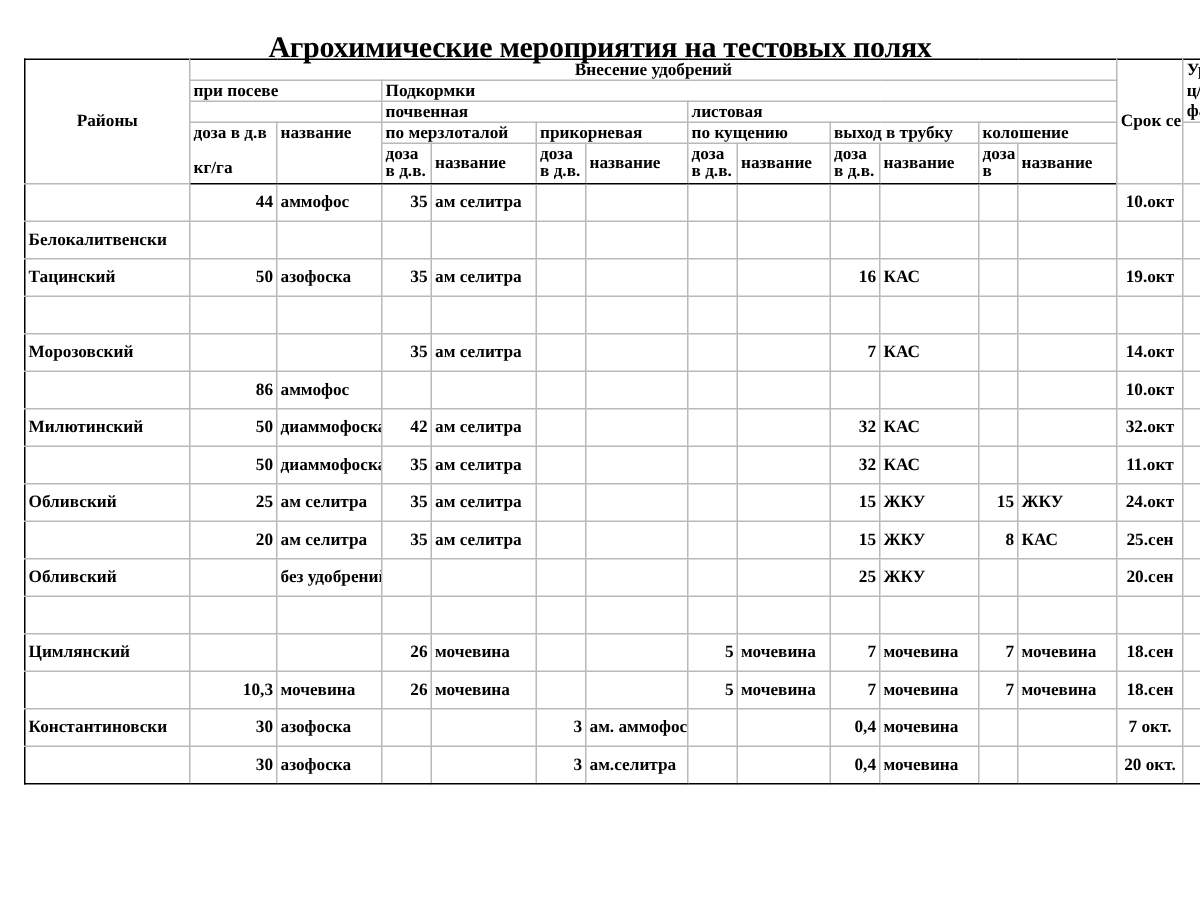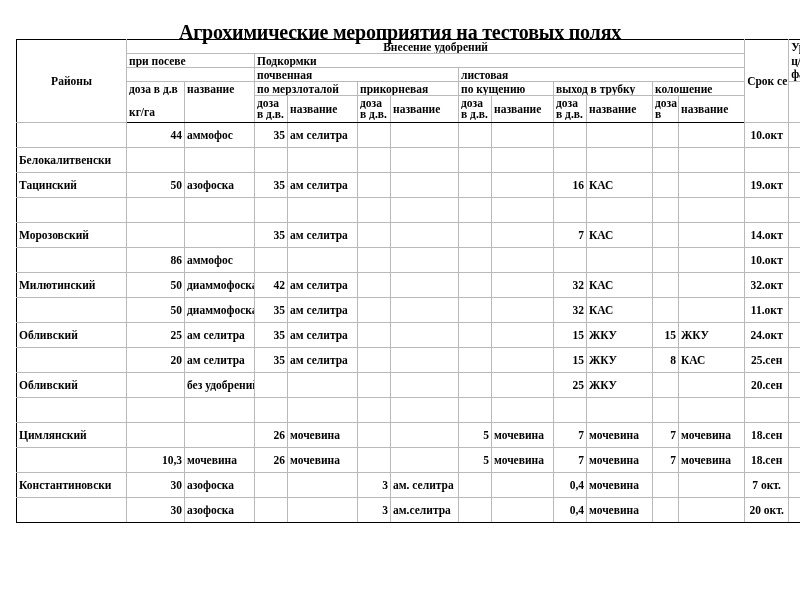--- a/index.html
+++ b/index.html
@@ -390,21 +390,21 @@
           <td class="srok">18.сен</td>
           <td class="yield br-dark">43,0</td>
         </tr>
         <tr style="height: 25px;">
           <td class="rowname bl-dark">Константиновски</td>
           <td class="dose">30</td>
           <td class="fert">азофоска</td>
           <td class="dose"></td>
           <td class="fert"></td>
           <td class="dose">3</td>
-          <td class="fert">ам. селитра</td>
+          <td class="fert">ам. аммофос</td>
           <td class="dose"></td>
           <td class="fert"></td>
           <td class="dose">0,4</td>
           <td class="fert">мочевина</td>
           <td class="dose"></td>
           <td class="fert"></td>
           <td class="srok">7 окт.</td>
           <td class="yield br-dark"></td>
         </tr>
         <tr style="height: 25px;">

